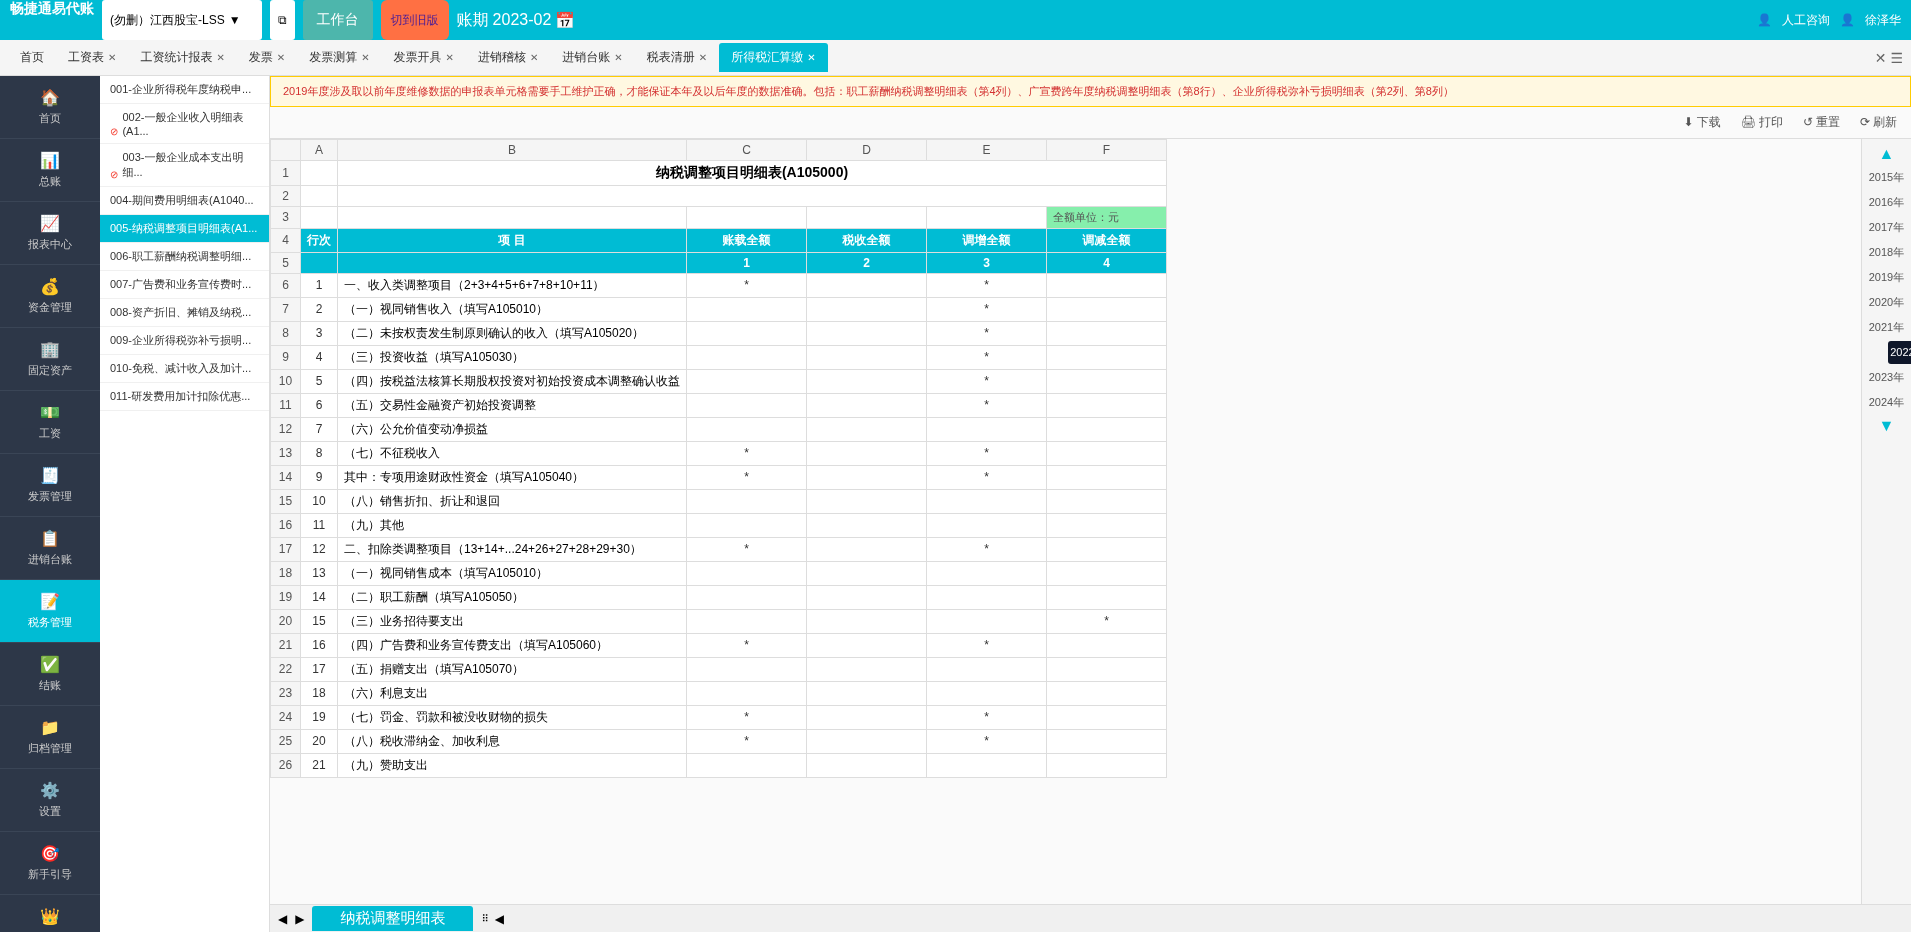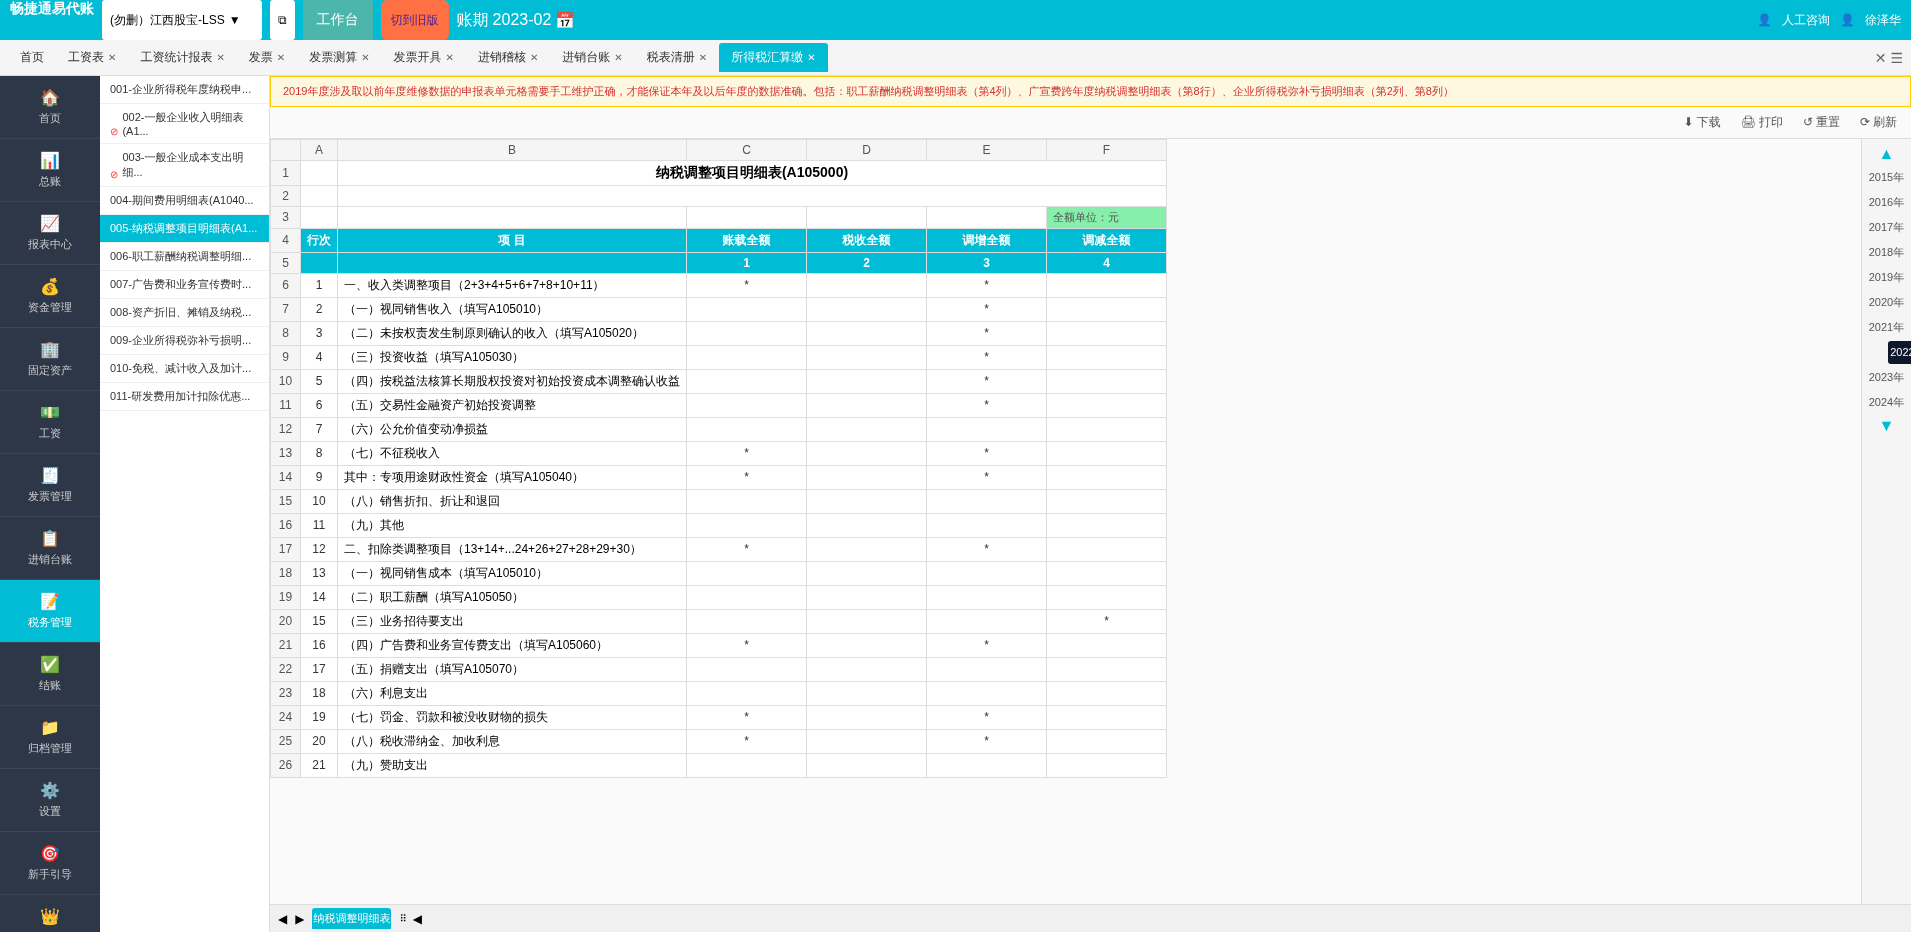--- a/index.html
+++ b/index.html
@@ -66,21 +66,21 @@
     .sheet-table .row-num-cell { background: white; text-align: center; color: #333; }
 
     
     .year-sidebar { width: 50px; background: #f5f5f5; border-left: 1px solid #ddd; display: flex; flex-direction: column; align-items: center; padding: 4px 0; flex-shrink: 0; overflow-y: auto; }
     .year-btn { width: 40px; padding: 4px 2px; text-align: center; cursor: pointer; font-size: 11px; color: #555; border-radius: 3px; margin: 1px; }
     .year-btn.active { background: #0f172a; color: white; margin-left: 44px; }
     .year-nav { color: #00bcd4; font-size: 16px; cursor: pointer; padding: 2px; }
 
     
     .bottom-bar { height: 28px; background: #f0f0f0; border-top: 1px solid #ddd; display: flex; align-items: center; padding: 0 8px; gap: 8px; flex-shrink: 0; }
-    .sheet-tab { padding: 3px 1px; background: #00bcd4; color: white; font-size: 11px; border-radius: 3px 3px 0 0; cursor: pointer; }
+    .sheet-tab { padding: 3px 28px; background: #00bcd4; color: white; font-size: 15px; border-radius: 3px 3px 0 0; cursor: pointer; }
   </style>
 </head>
 <body>
 
 <div class="top-bar">
   <span class="logo">畅捷通易代账</span>
   <div class="company-select">
     <span>(勿删）江西股宝-LSS</span>
     <span>▼</span>
   </div>

